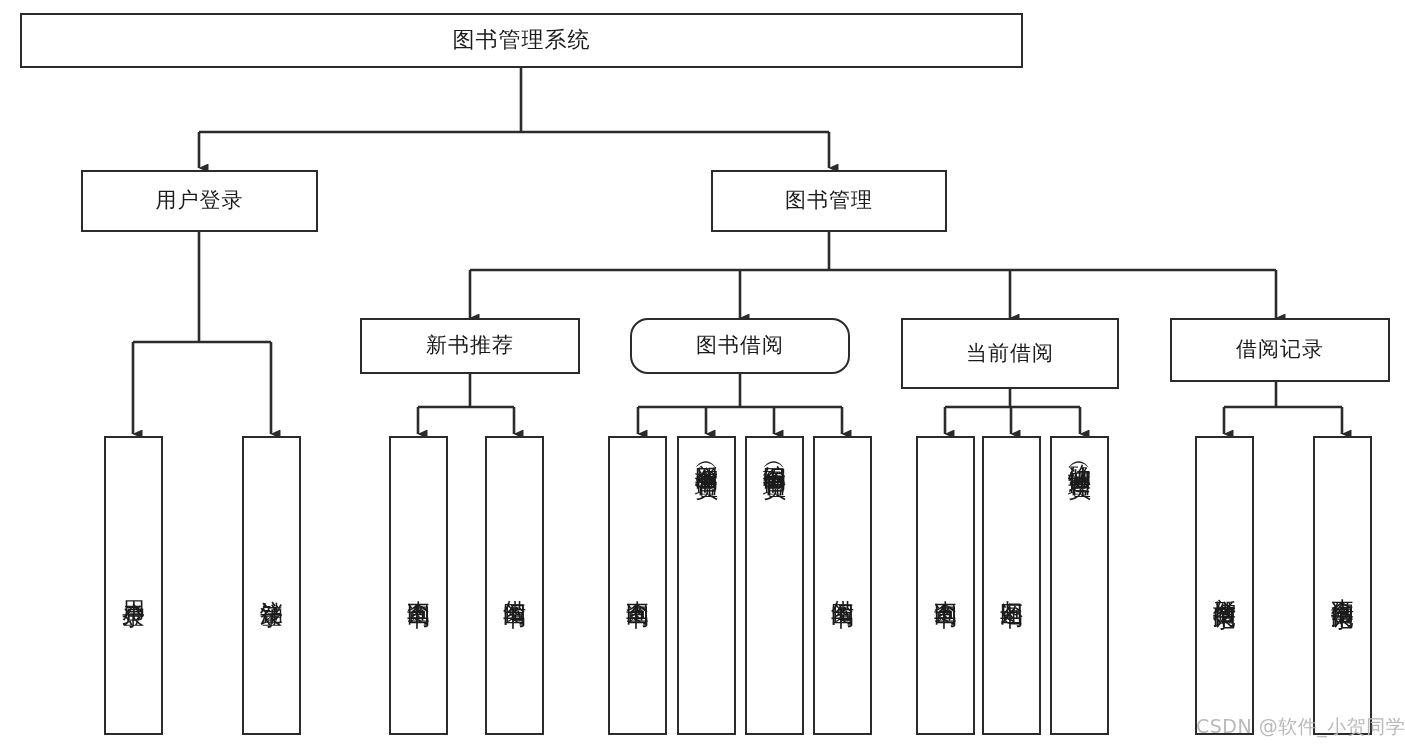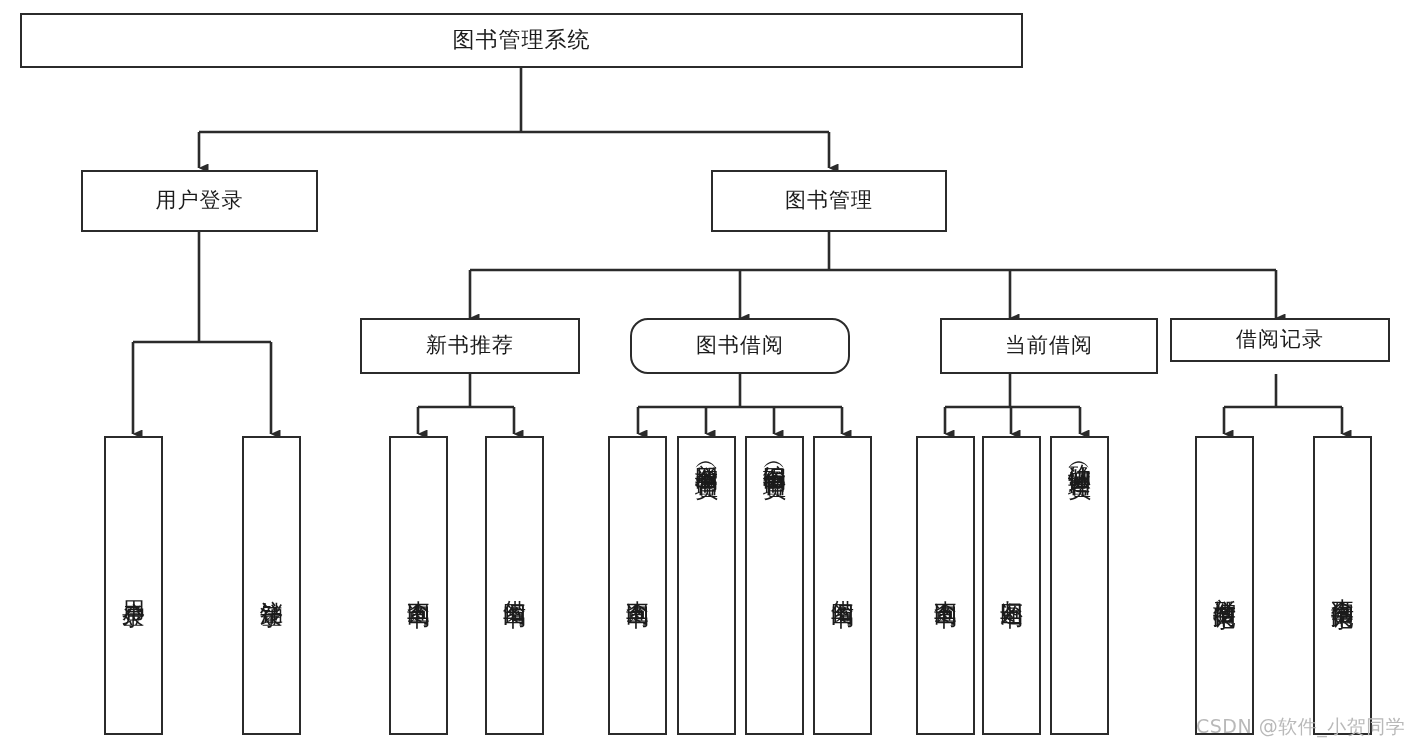--- a/index.html
+++ b/index.html
@@ -140,24 +140,24 @@
   <div class="node horiz" style="left:360px; top:318px; width:220px; height:56px;">
     <span class="lbl">新书推荐</span>
   </div>
 
   <div class="node horiz" style="left:711px; top:170px; width:236px; height:62px;">
     <span class="lbl">图书管理</span>
   </div>
   <div class="node horiz" style="left:630px; top:318px; width:220px; height:56px;border-radius:18px;">
     <span class="lbl">图书借阅</span>
   </div>
-  <div class="node horiz" style="left:940px; top:318px; width:218px; height:56px;">
+  <div class="node horiz" style="left:901px; top:318px; width:218px; height:71px;">
     <span class="lbl">当前借阅</span>
   </div>
-  <div class="node horiz" style="left:1170px; top:318px; width:220px; height:44px;font-family:Liberation Serif, serif;">
+  <div class="node horiz" style="left:1170px; top:318px; width:220px; height:64px;font-family:Liberation Serif, serif;">
     <span class="lbl">借阅记录</span>
   </div>
 
   <div class="node vert centered" style="left:104px; top:436px; width:59px; height:299px;">
     <span class="lbl">用户登录</span>
   </div>
   <div class="node vert centered" style="left:242px; top:436px; width:59px; height:299px;">
     <span class="lbl">注销登录</span>
   </div>
 

